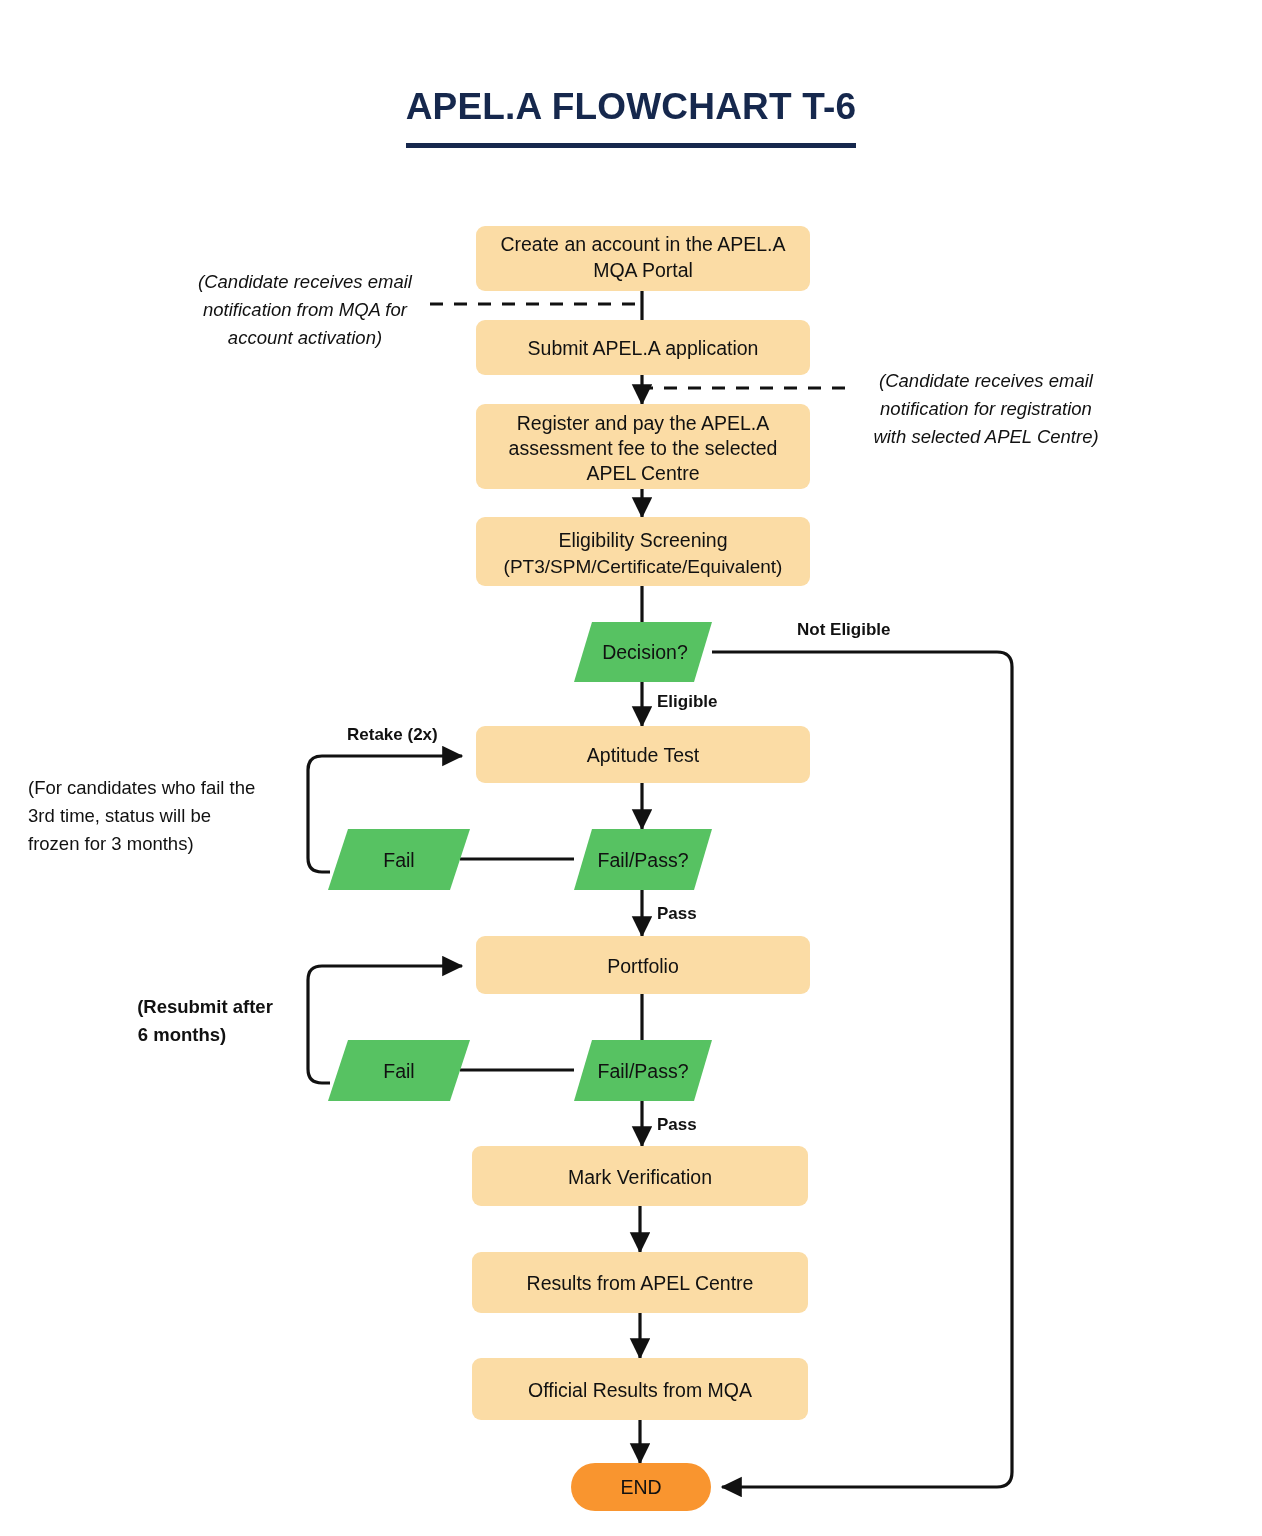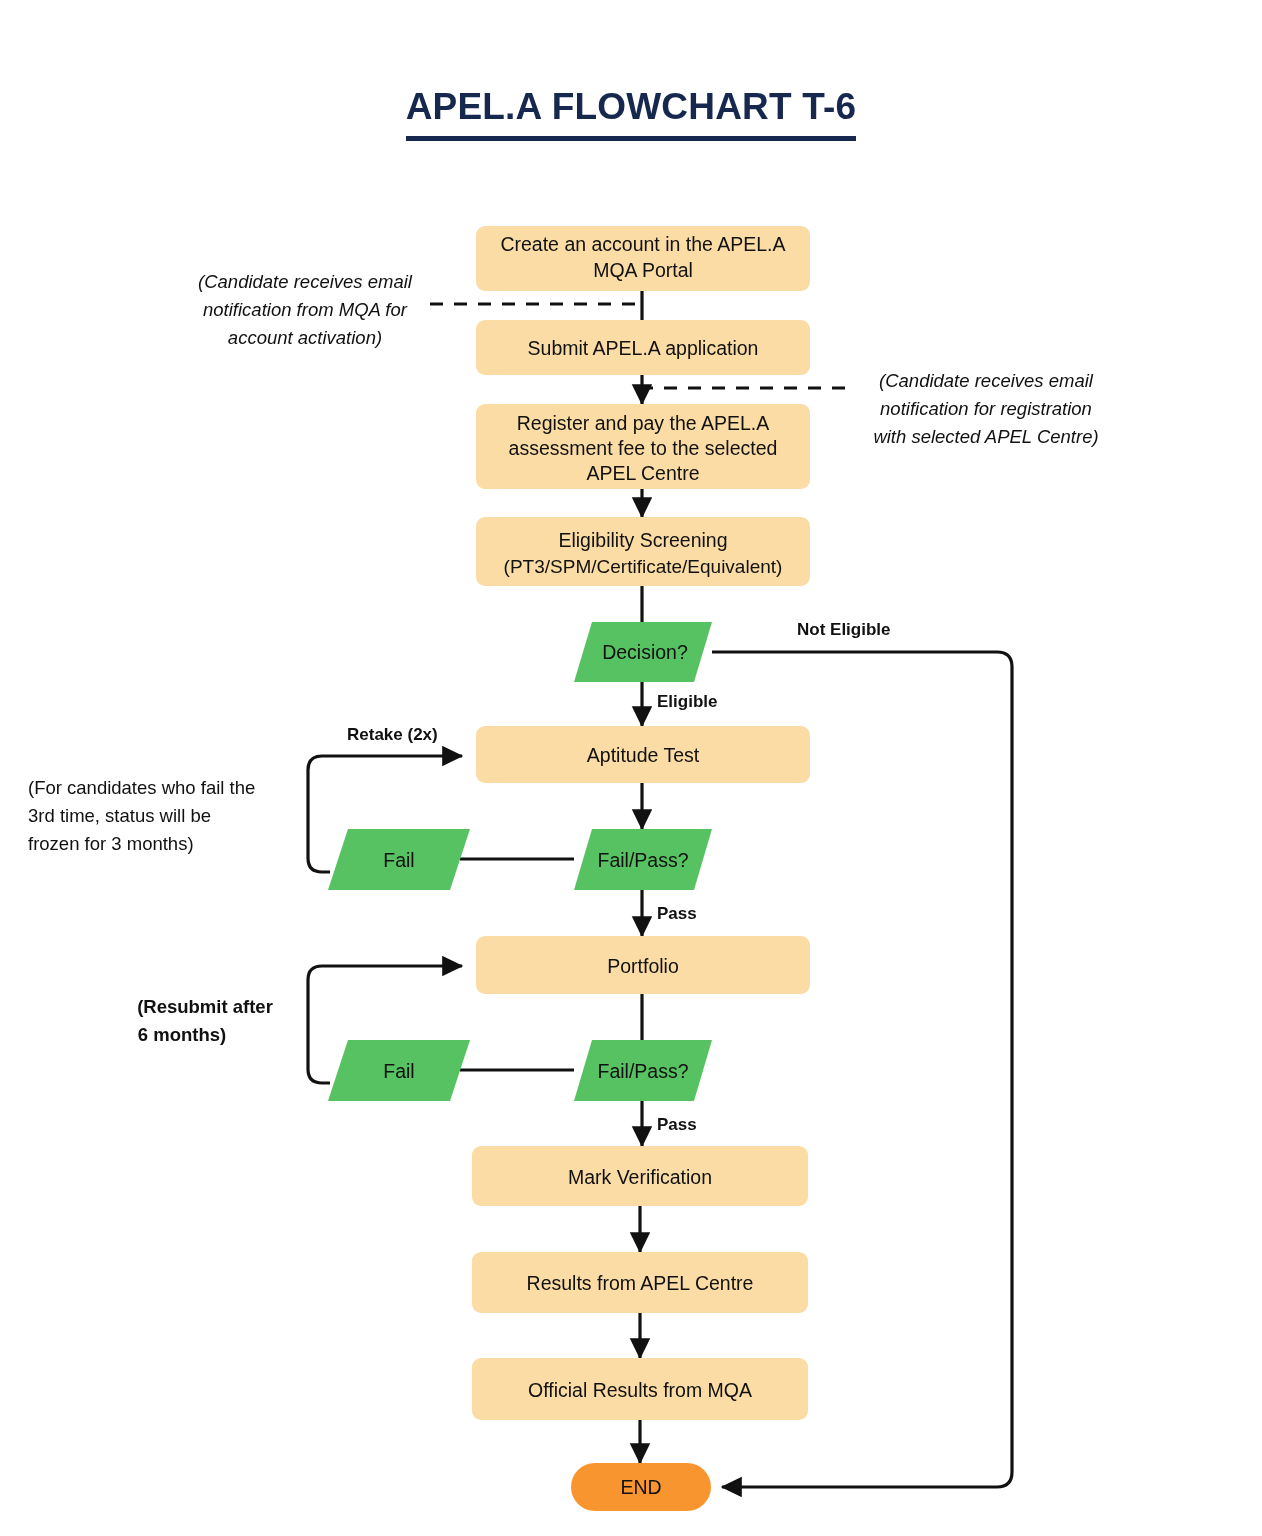--- a/index.html
+++ b/index.html
@@ -29,21 +29,21 @@
     top: 86px;
     width: 1262px;
     text-align: center;
     font-size: 37px;
     font-weight: bold;
     letter-spacing: 0.2px;
     color: #16284d;
   }
   .page-title span.tt {
     border-bottom: 5px solid #16284d;
-    padding-bottom: 9px;
+    padding-bottom: 16px;
   }
   .node-label {
     font-family: "Liberation Sans", sans-serif;
     font-size: 19.5px;
     fill: #111111;
   }
   .node-label.small {
     font-size: 19px;
   }
   .edge-label {

